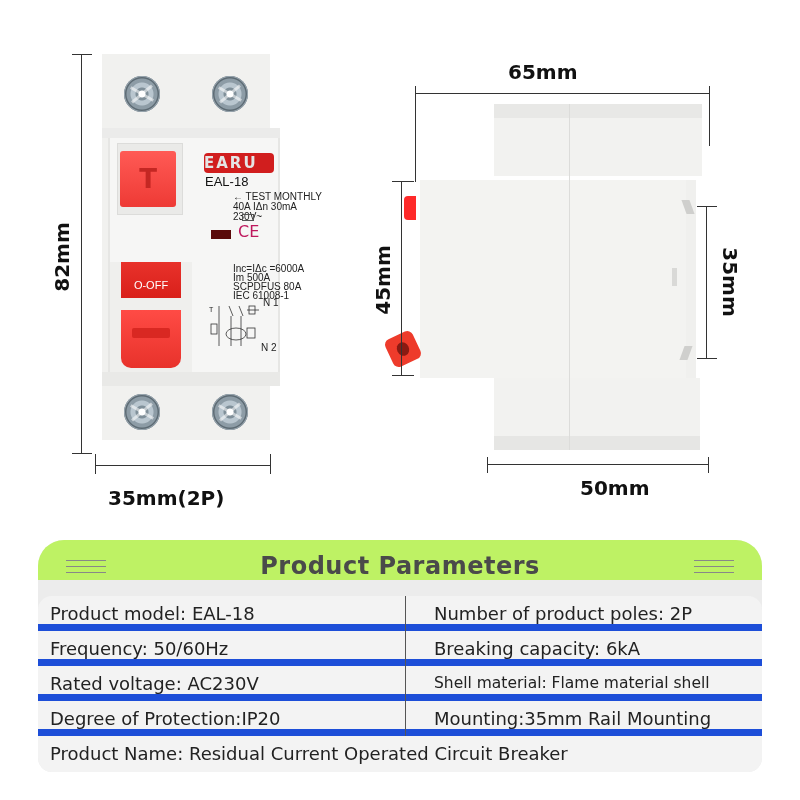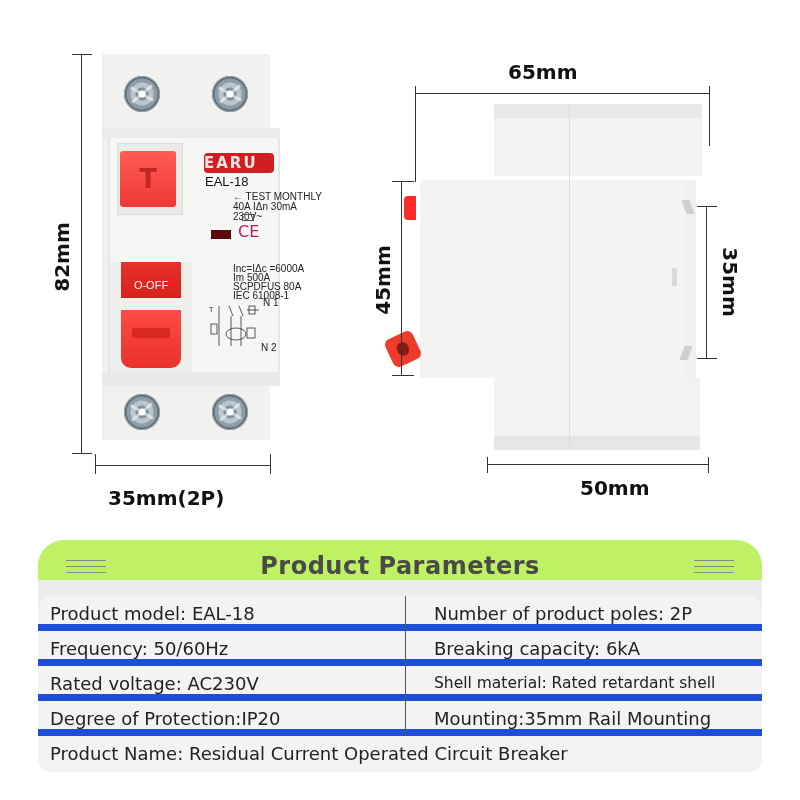--- a/index.html
+++ b/index.html
@@ -230,21 +230,21 @@
       <div class="cell right">Number of product poles: 2P</div>
     </div>
     <div class="row" style="top:35px;">
       <div class="cell left">Frequency: 50/60Hz</div>
       <div class="col-div"></div>
       <div class="cell right">Breaking capacity: 6kA</div>
     </div>
     <div class="row" style="top:70px;">
       <div class="cell left">Rated voltage: AC230V</div>
       <div class="col-div"></div>
-      <div class="cell right small">Shell material: Rated retardant shell</div>
+      <div class="cell right small">Shell material: Flame material shell</div>
     </div>
     <div class="row" style="top:105px;">
       <div class="cell left">Degree of Protection:IP20</div>
       <div class="col-div"></div>
       <div class="cell right">Mounting:35mm Rail Mounting</div>
     </div>
     <div class="row" style="top:140px;border-bottom:none;">
       <div class="cell full">Product Name: Residual Current Operated Circuit Breaker</div>
     </div>
   </div>

